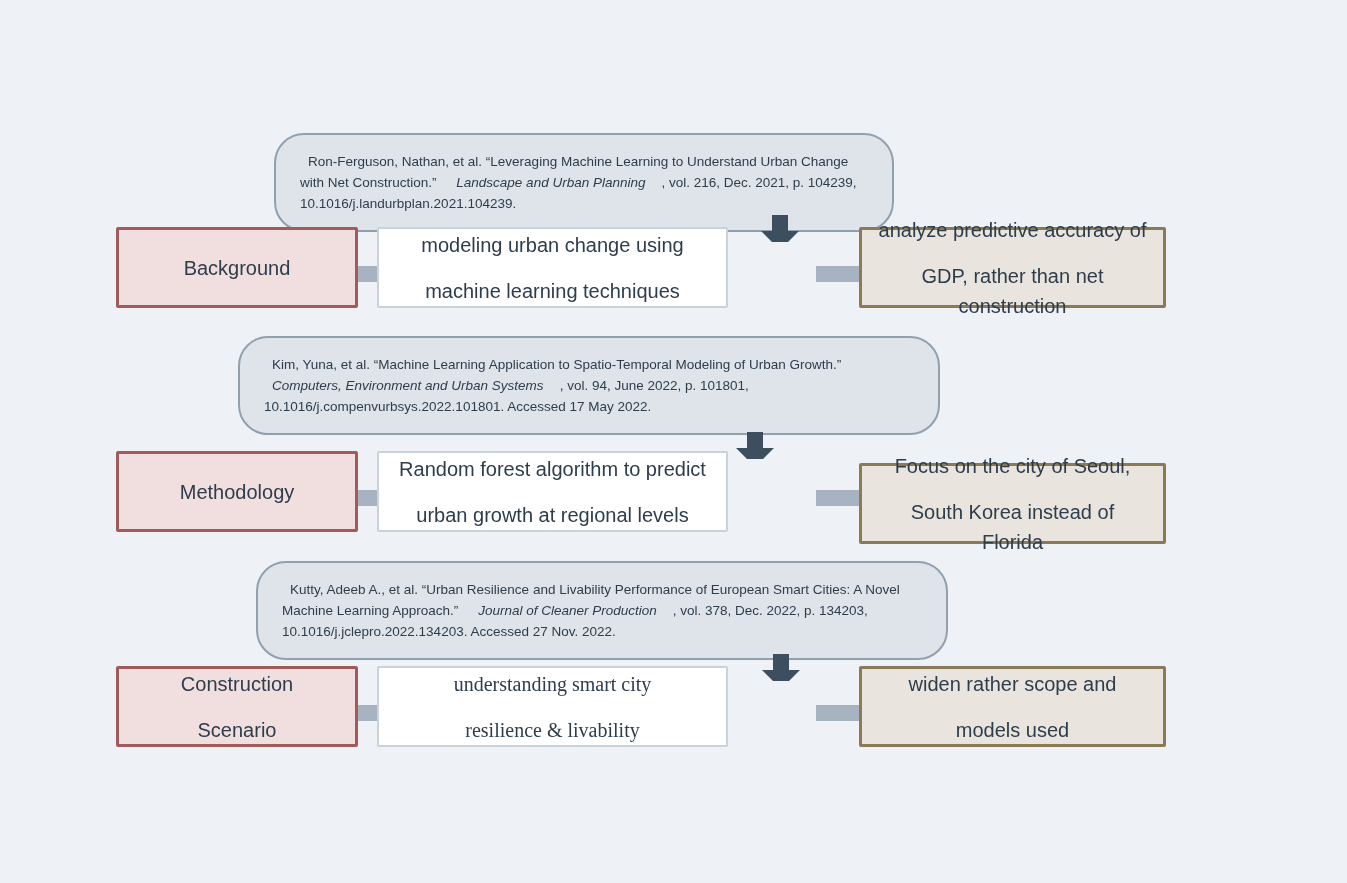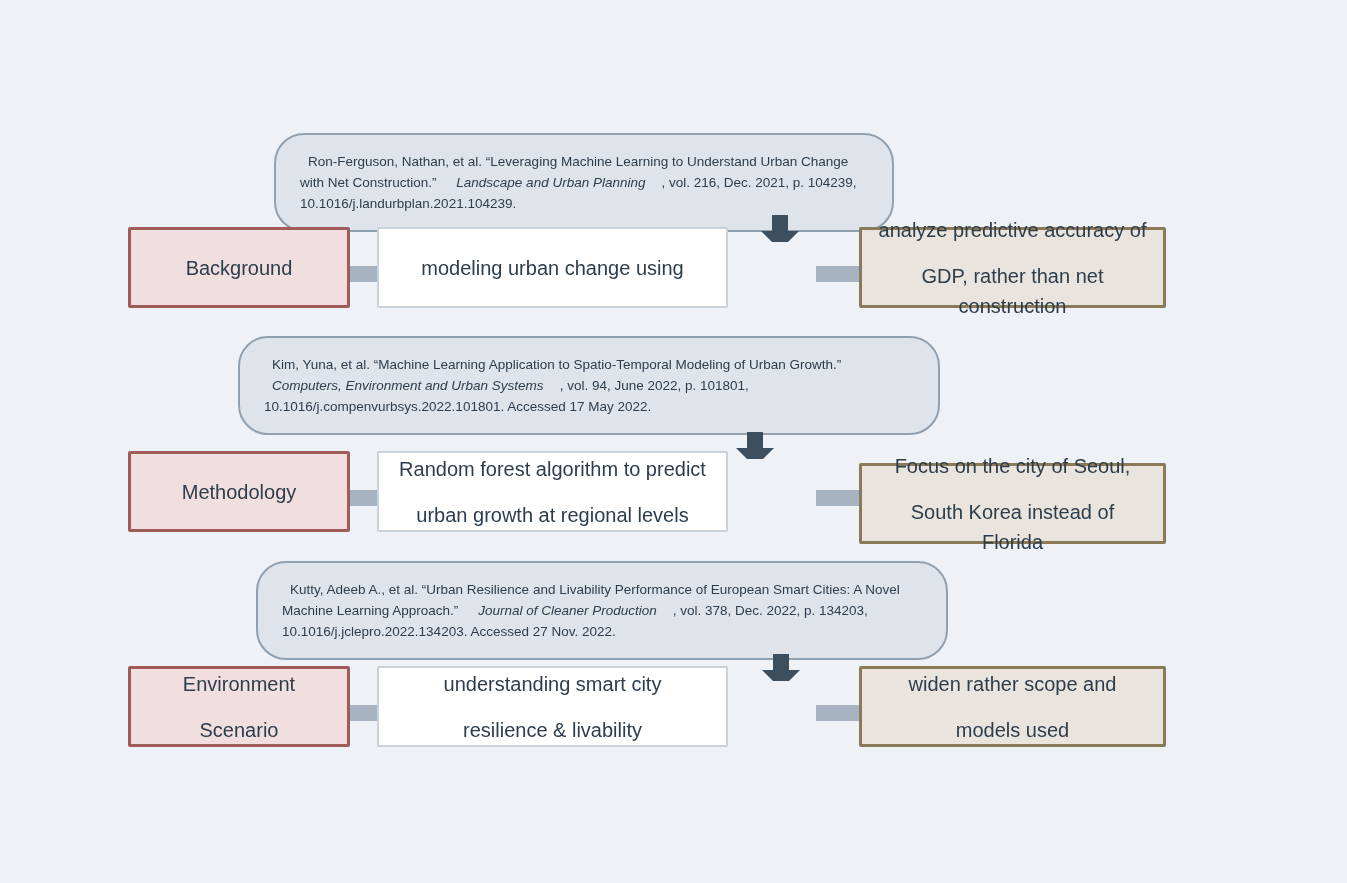--- a/index.html
+++ b/index.html
@@ -50,21 +50,21 @@
     position:absolute;
     height:81px;
     display:flex;flex-direction:column;justify-content:center;align-items:center;
     text-align:center;
     font-size:20px;line-height:30px;
     border-radius:2px;
   }
   .label-box{
     background:var(--label-bg);
     border:3px solid var(--label-border);
-    width:222px;left:100px;margin-left:12px;
+    width:242px;left:100px;
   }
   .claim-box{
     background:var(--claim-bg);
     border:2px solid var(--claim-border);
     width:351px;left:361px;
   }
   .difference-box{
     background:var(--difference-bg);
     border:3px solid var(--difference-border);
     width:307px;left:843px;
@@ -87,20 +87,21 @@
       <div class="stem" style="height:9px;"></div>
       <div class="head"></div>
     </div>
     <div class="connector" style="left:322px;top:133px;width:55px;"></div>
     <div class="connector" style="left:800px;top:133px;width:43px;"></div>
     <div class="box label-box" style="top:94px;">
       <div>Background</div>
     </div>
     <div class="box claim-box" style="top:94px;">
       <div>modeling urban change using</div>
+      <div>machine learning techniques</div>
     </div>
     <div class="box difference-box" style="top:94px;">
       <div>analyze predictive accuracy of</div>
       <div>GDP, rather than net construction</div>
     </div>
   </div>
 
   <div class="row" style="top:320px;height:196px;">
     <div class="bubble" style="left:222px;top:0;width:702px;min-height:84px;">
       <div><span>Kim, Yuna, et al. “Machine Learning Application to Spatio-Temporal Modeling of Urban Growth.” </span><span class="it">Computers, Environment and Urban Systems</span><span>, vol. 94, June 2022, p. 101801, 10.1016/j.compenvurbsys.2022.101801. Accessed 17 May 2022.</span></div>
@@ -128,24 +129,24 @@
     <div class="bubble" style="left:240px;top:0;width:692px;min-height:84px;">
       <div><span>Kutty, Adeeb A., et al. “Urban Resilience and Livability Performance of European Smart Cities: A Novel Machine Learning Approach.” </span><span class="it">Journal of Cleaner Production</span><span>, vol. 378, Dec. 2022, p. 134203, 10.1016/j.jclepro.2022.134203. Accessed 27 Nov. 2022.</span></div>
     </div>
     <div class="arrow" style="left:754px;top:85px;">
       <div class="stem" style="height:9px;"></div>
       <div class="head"></div>
     </div>
     <div class="connector" style="left:322px;top:144px;width:55px;"></div>
     <div class="connector" style="left:800px;top:144px;width:43px;"></div>
     <div class="box label-box" style="top:105px;">
-      <div>Environment</div>
+      <div>Construction</div>
       <div>Scenario</div>
     </div>
-    <div class="box claim-box" style="top:105px;">
+    <div class="box claim-box" style="top:105px;font-family:Liberation Serif, serif;">
       <div>understanding smart city</div>
       <div>resilience &amp; livability</div>
     </div>
     <div class="box difference-box" style="top:105px;">
       <div>widen rather scope and</div>
       <div>models used</div>
     </div>
   </div>
 
 </div>

